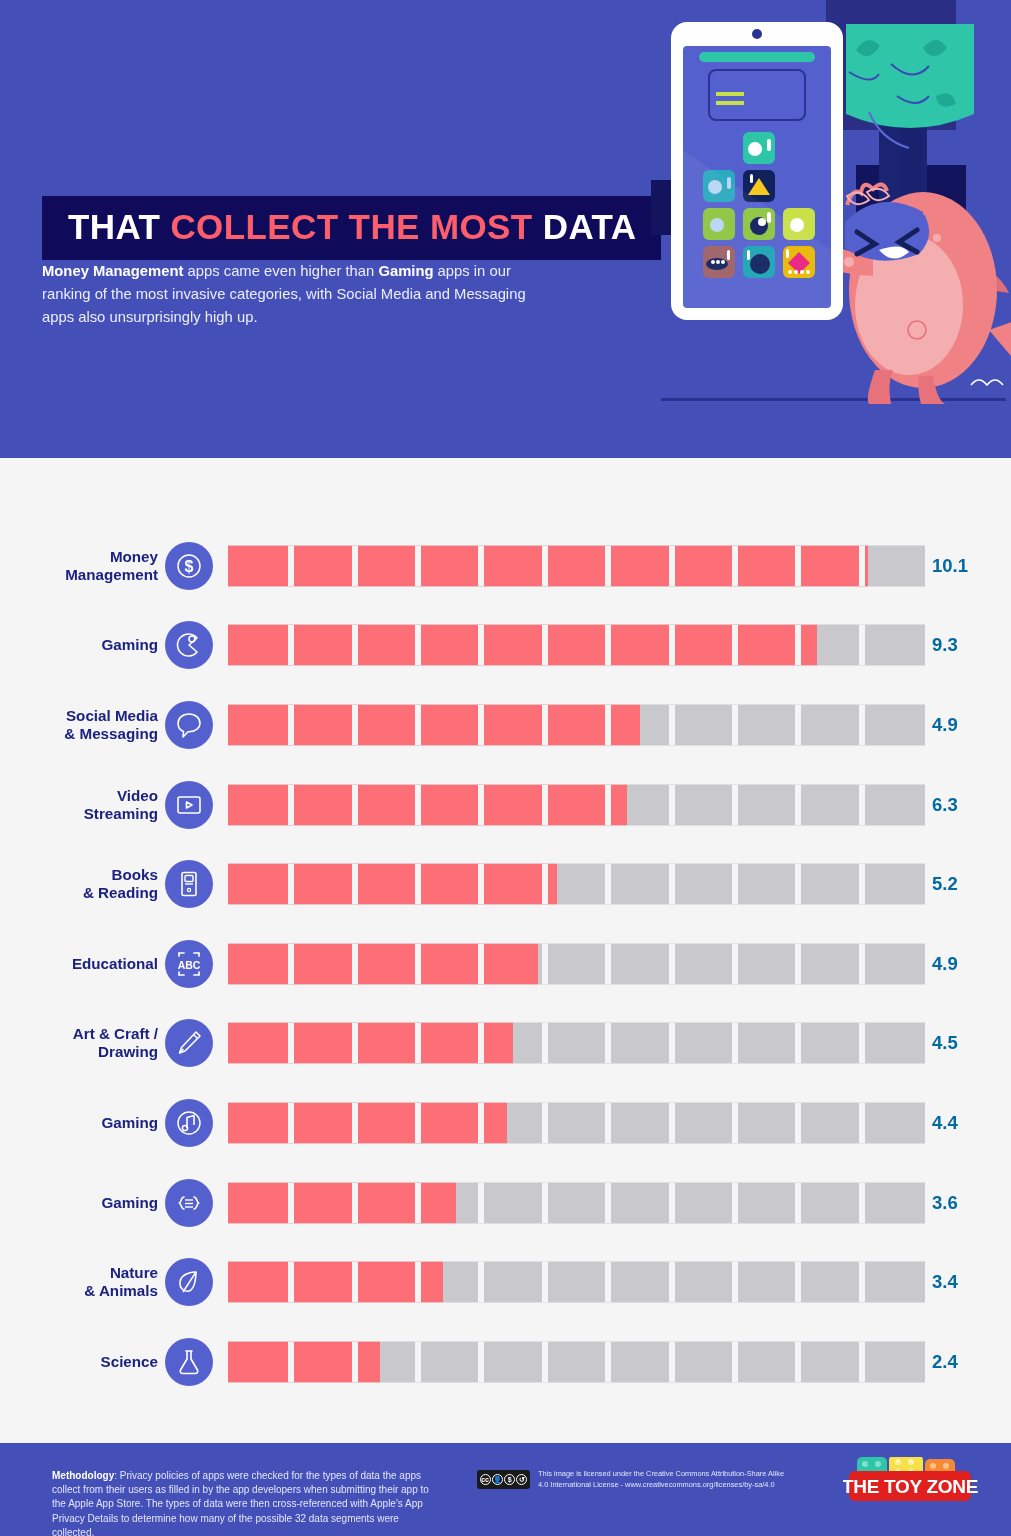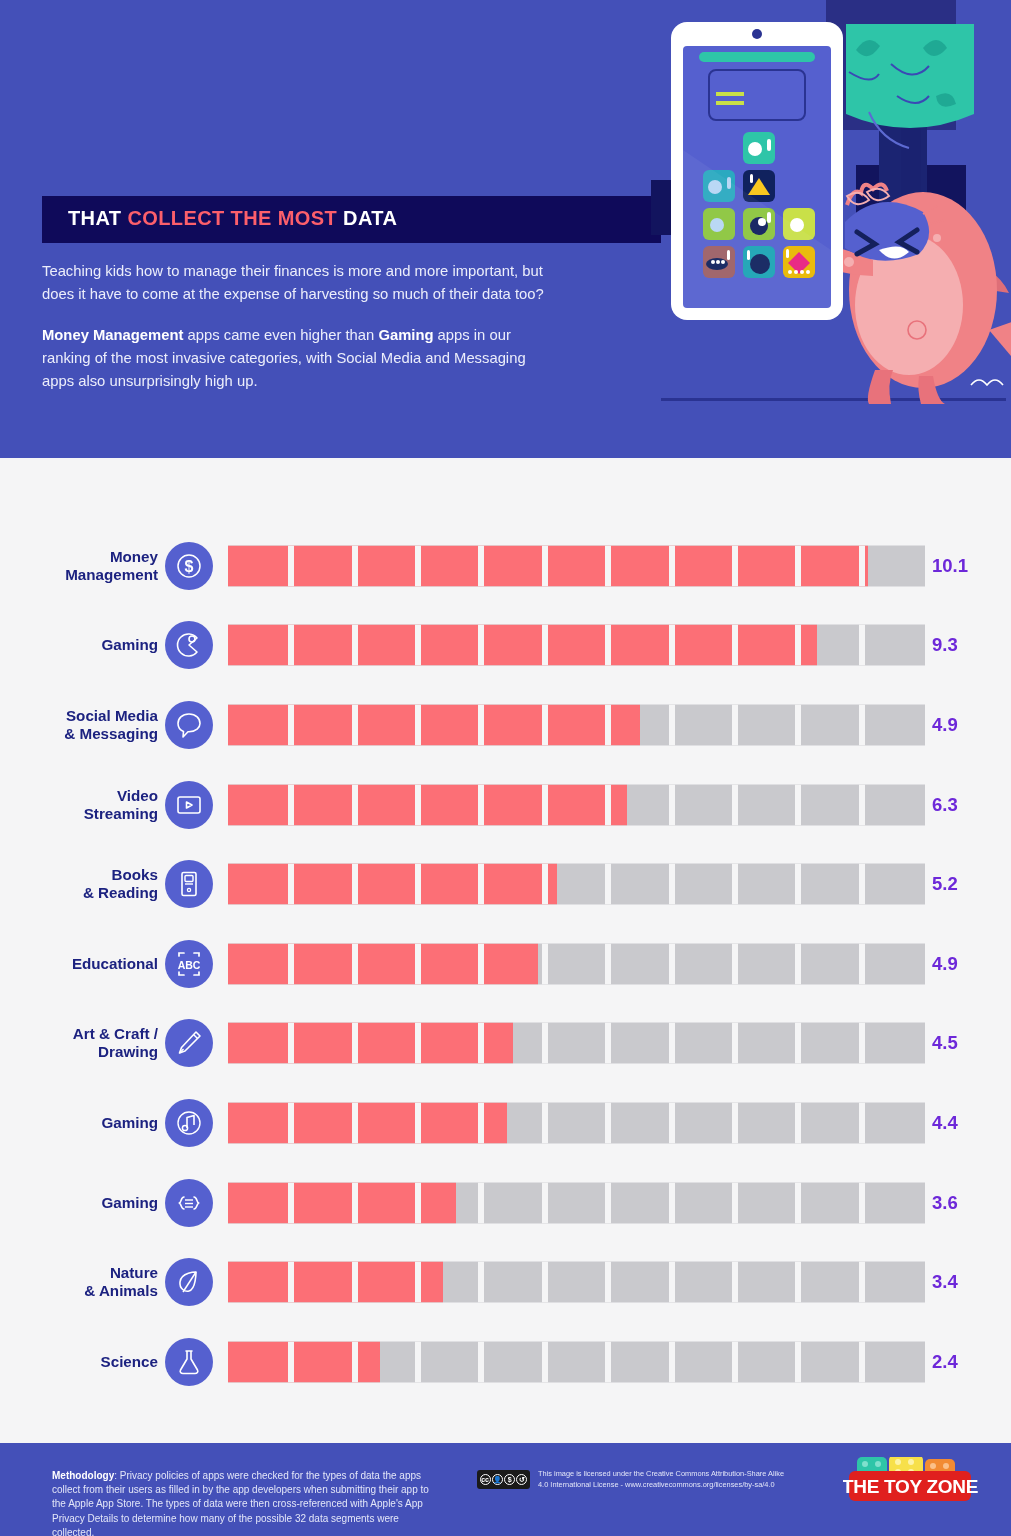--- a/index.html
+++ b/index.html
@@ -22,21 +22,21 @@
     letter-spacing:-1px; line-height:0.98; text-transform:uppercase;
     font-stretch:condensed;
   }
   .title span { display:block; }
   .subtitle-bar {
     position:absolute; left:42px; top:196px;
     background:#0f0a5a; padding:11px 26px 13px 26px;
     width:619px;
   }
   .subtitle-bar .st {
-    color:#ffffff; font-size:20px; font-weight:bold;
+    color:#ffffff; font-size:35px; font-weight:bold;
     letter-spacing:0.4px; white-space:nowrap;
   }
   .subtitle-bar .hl { color:#fc5f6b; }
   .intro {
     position:absolute; left:42px; top:260px; width:510px;
     color:#eceefb; font-size:14.8px; line-height:1.55;
   }
   .intro p + p { margin-top:18px; }
   .intro b { font-weight:bold; color:#ffffff; }
 
@@ -78,21 +78,21 @@
     position:absolute; left:228px; top:50%; transform:translateY(-50%);
     width:697px; height:41px; background:#c9c9cd; overflow:hidden;
   }
   .fill { position:absolute; left:0; top:0; height:41px; background:#fc6f76; }
   .ticks { position:absolute; left:0; top:0; width:697px; height:41px; }
   .tick {
     position:absolute; top:0; width:6px; height:41px; background:#f5f5f6;
   }
   .value {
     position:absolute; left:932px; top:50%; transform:translateY(-50%);
-    color:#6d28d9; font-size:18.5px; font-weight:bold;
+    color:#0369a1; font-size:18.5px; font-weight:bold;
   }
 
   
   .footer {
     position:absolute; left:0; top:1443px; width:1011px; height:93px;
     background:#4450b8;
   }
   .method {
     position:absolute; left:40px; top:26px; width:390px;
     color:#e3e6f8; font-size:10px; line-height:1.42;margin-left:12px;
@@ -122,21 +122,20 @@
 <body>
 
 <div class="header">
 
 
   <div class="subtitle-bar">
     <div class="st"><span>THAT </span><span class="hl">COLLECT THE MOST</span><span> DATA</span></div>
   </div>
 
   <div class="intro">
-    <p>Teaching kids how to manage their finances is more and more important, but does it have to come at the expense of harvesting so much of their data too?</p>
     <p><b>Money Management</b><span> apps came even higher than </span><b>Gaming</b><span> apps in our ranking of the most invasive categories, with Social Media and Messaging apps also unsurprisingly high up.</span></p>
   </div>
 
   <div class="illus">
     <svg width="360" height="458" viewBox="0 0 360 458">
 
       <rect x="175" y="0" width="130" height="130" fill="#2a2f85"></rect>
       <rect x="205" y="165" width="110" height="55" fill="#12145e"></rect>
       <rect x="0" y="180" width="40" height="55" fill="#12145e"></rect>
       <rect x="228" y="120" width="48" height="180" fill="#1b2472"></rect>

